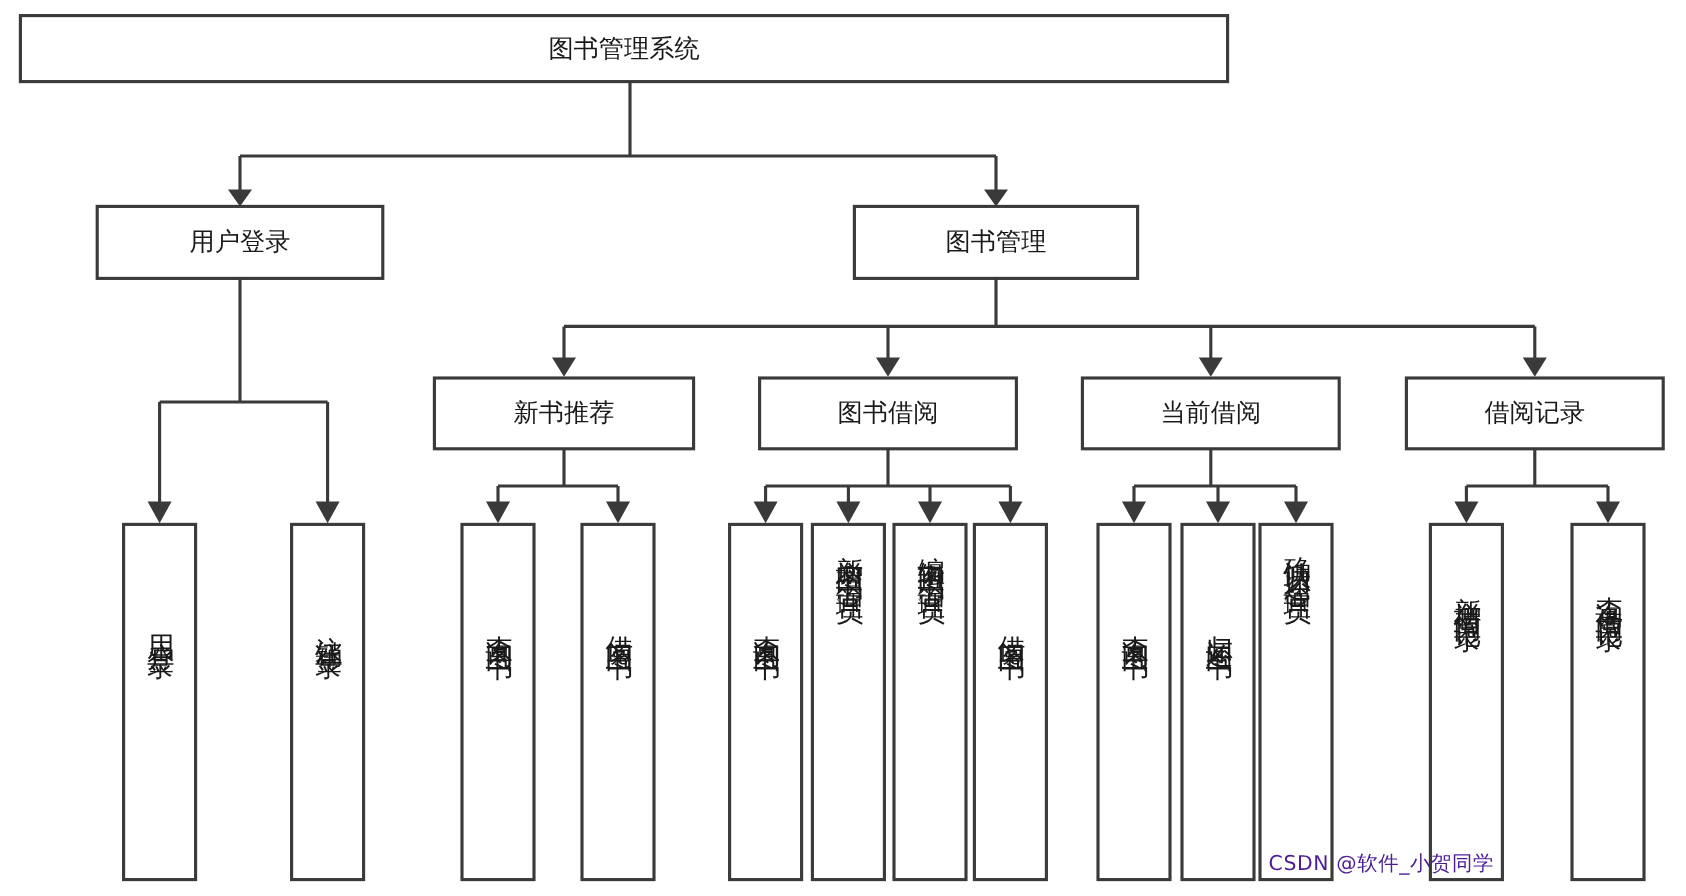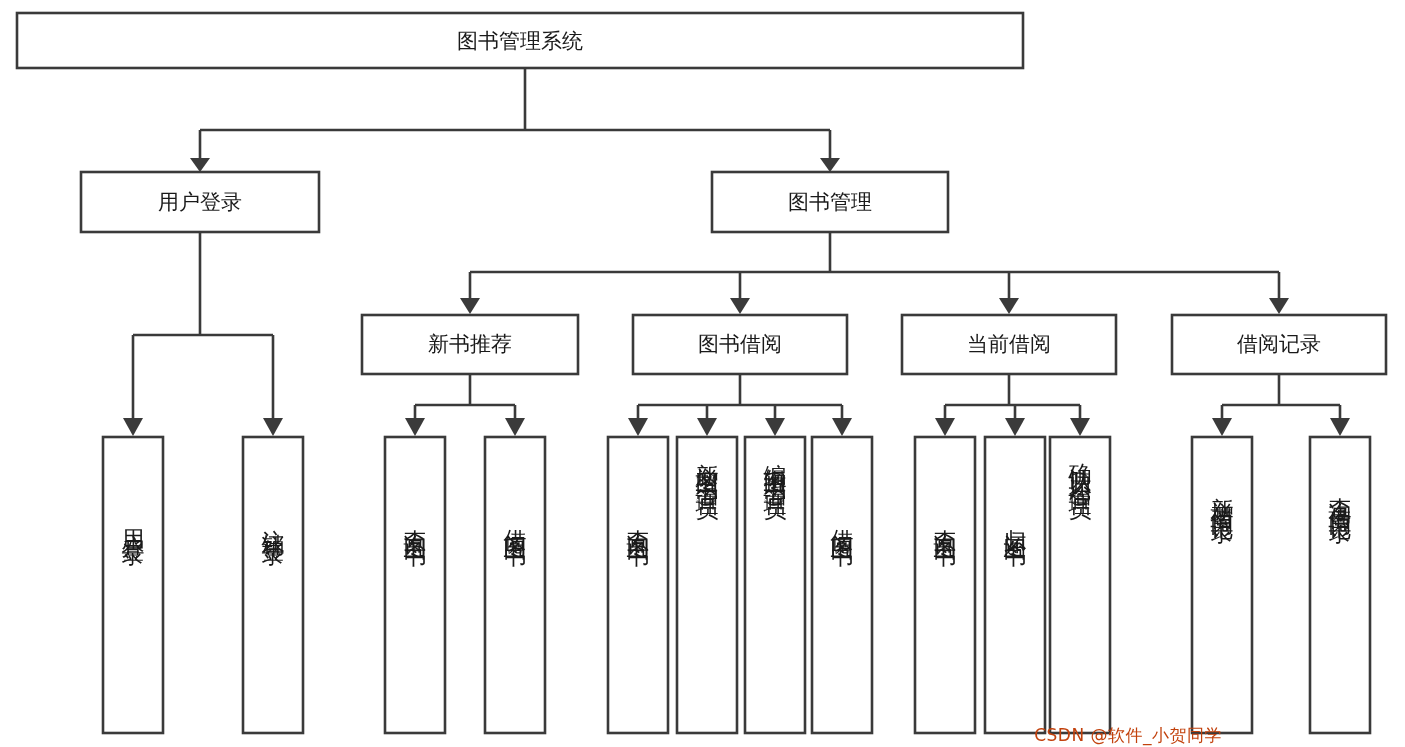--- a/index.html
+++ b/index.html
@@ -12,20 +12,21 @@
     width: 1405px;
     height: 747px;
     overflow: hidden;
     font-family: "DejaVu Sans", "Liberation Sans", sans-serif;
   }
   #diagram-root {
     position: relative;
     width: 1232px;
     height: 747px;
     background: #ffffff;
+    padding-left: 23px;
   }
   svg#tree-svg {
     position: absolute;
     left: 0;
     top: 0;
     width: 1405px;
     height: 747px;
   }
   .node-box {
     fill: #ffffff;
@@ -67,24 +68,24 @@
     font-family: "DejaVu Sans", "Liberation Sans", sans-serif;
     font-size: 23px;
     line-height: 1;
     letter-spacing: 5px;
     color: #1a1a1a;
     white-space: nowrap;
   }
   .watermark {
     position: absolute;
     right: 10px;
-    bottom: 0;
+    bottom: 16px;
     font-family: "DejaVu Sans", "Liberation Sans", sans-serif;
     font-size: 17px;
-    color: #c2410c;
+    color: #4c1d95;
     white-space: nowrap;
     letter-spacing: 0.5px;
   }
 </style>
 </head>
 <body>
 
 <div id="diagram-root">
 
   <svg id="tree-svg" viewBox="0 0 1405 747">

